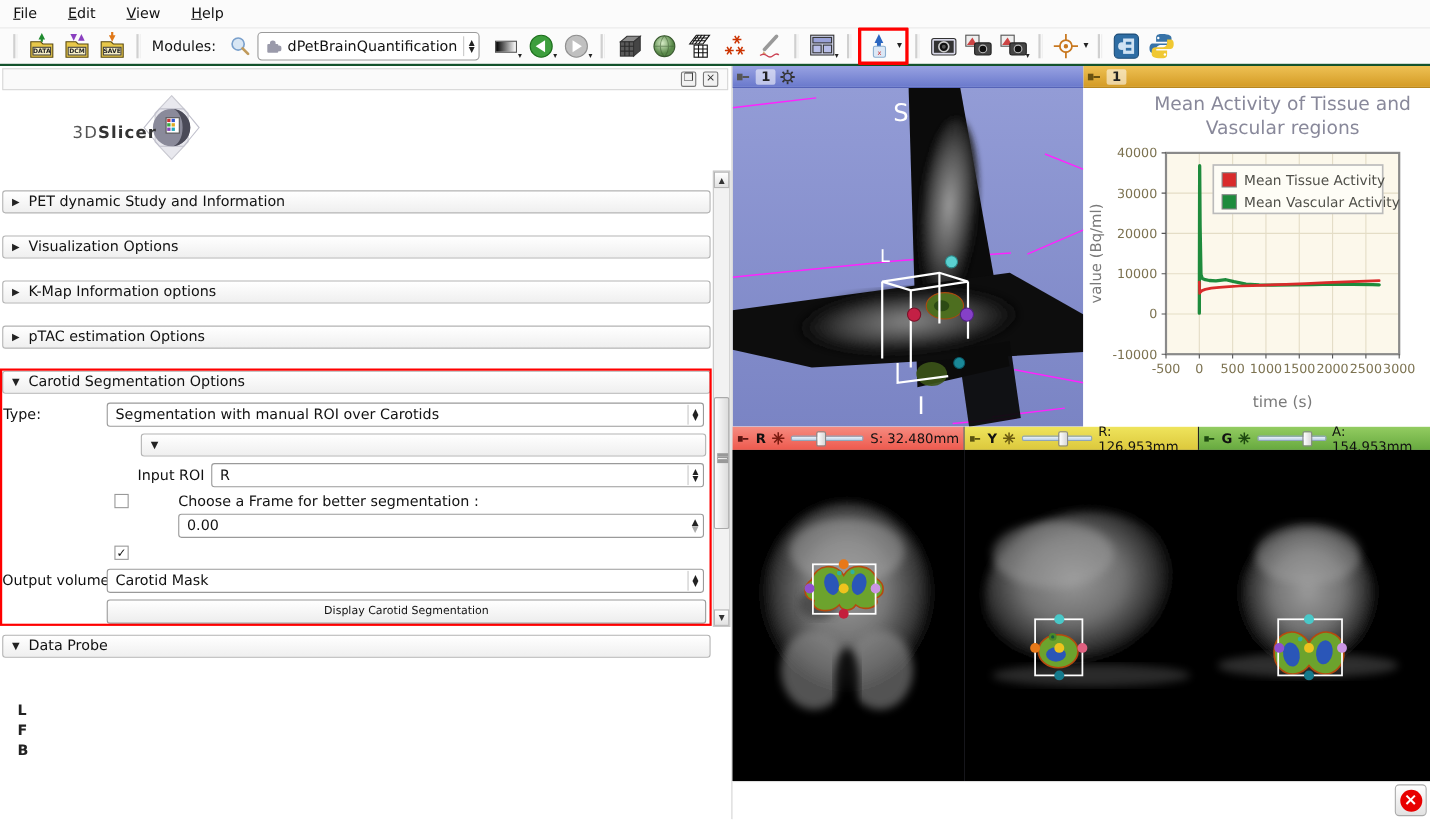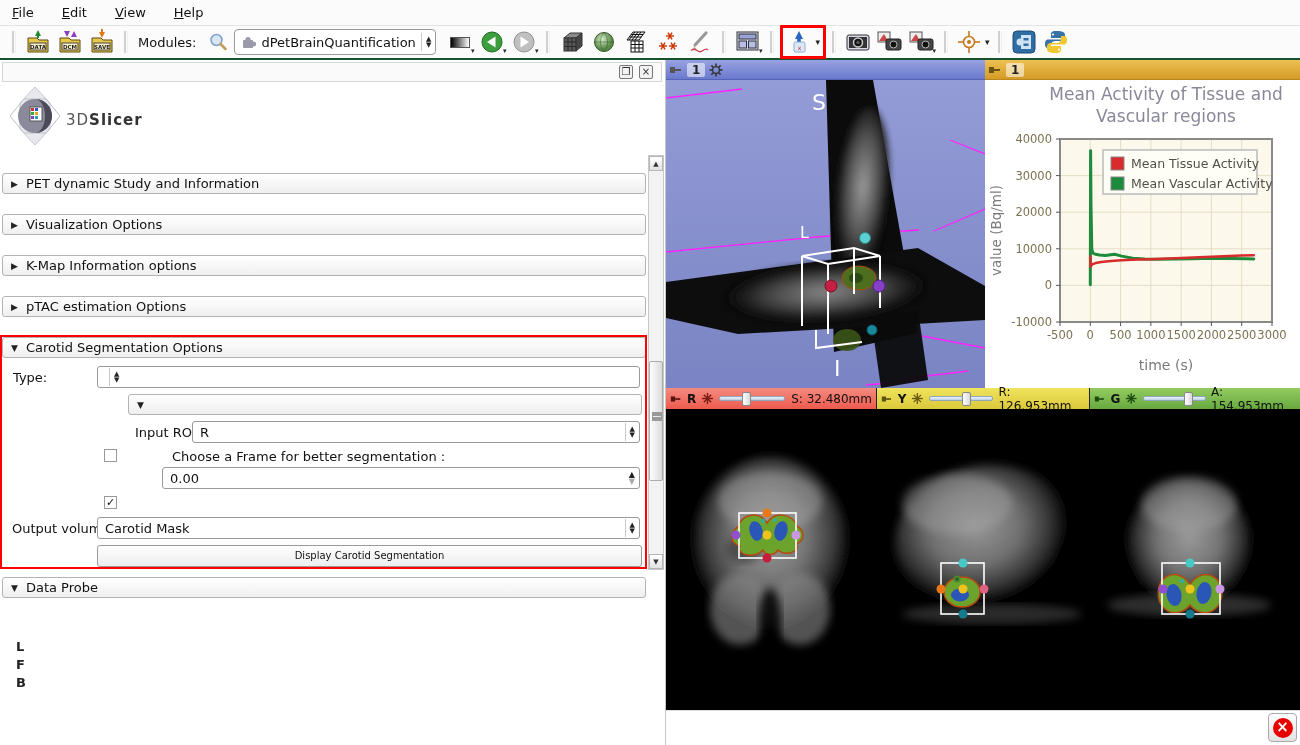--- a/index.html
+++ b/index.html
@@ -21,30 +21,30 @@
   .module-combo { display:flex; align-items:center; height:26px; border:1px solid #9a9a9a; border-radius:4px; background:#fff; padding:0 4px 0 6px; width:202px; }
   .module-combo .combo-text { flex:1; margin-left:5px; white-space:nowrap; overflow:hidden; }
   .spin-arrows { display:flex; flex-direction:column; align-items:center; line-height:6px; font-size:7px; color:#222; border-left:1px solid #c8c8c8; padding-left:4px; margin-left:4px; height:18px; justify-content:center; }
   .redbox { border:3px solid #f00; border-radius:1px; display:flex; align-items:center; padding:0 1px; height:34px; }
 
   
   .left-panel { position:absolute; left:0; top:60px; width:666px; height:685px; background:#fff; border-right:1px solid #c8c8c8; }
   .panel-titlebar { position:absolute; left:2px; top:2px; width:660px; height:20px; border:1px solid #d6d6d6; background:#fafafa; }
   .panel-titlebar .wicons { position:absolute; right:8px; top:2px; display:flex; gap:6px; }
   .wicon { width:14px; height:14px; border:1px solid #777; border-radius:2px; background:#f2f2f2; font-size:10px; line-height:12px; text-align:center; color:#333; }
-  .logo-row { position:absolute; left:6px; top:25px; width:300px; height:66px; }
+  .logo-row { position:absolute; left:6px; top:25px; width:300px; height:66px;text-align:center; }
   .logo-text { position:absolute; left:60px; top:26px; font-size:15px; letter-spacing:1px; color:#555; }
   .logo-text b { color:#333; }
 
   .collapsible { position:absolute; height:21px; background:linear-gradient(#ffffff,#efefef); border:1px solid #b3b3b3; border-radius:3px; display:flex; align-items:center; padding-left:8px; gap:8px; font-size:13px; color:#111; }
   .tri { font-size:9px; color:#222; }
 
   .red-outline { position:absolute; border:2px solid #f00; pointer-events:none; }
 
-  .fld-label { position:absolute; font-size:13px; color:#111;margin-left:10px; }
+  .fld-label { position:absolute; font-size:13px; color:#111; }
   .combo { position:absolute; height:22px; border:1px solid #9a9a9a; border-radius:3px; background:#fff; display:flex; align-items:center; padding:0 4px 0 7px; }
   .combo .combo-text { flex:1; }
   .checkbox { position:absolute; width:13px; height:13px; border:1px solid #999; background:#fff; font-size:11px; line-height:12px; text-align:center; color:#111; }
   .spinbox { position:absolute; height:22px; border:1px solid #9a9a9a; border-radius:3px; background:#fff; display:flex; align-items:center; padding:0 4px 0 7px; }
   .spin2 { display:flex; flex-direction:column; line-height:7px; font-size:8px; margin-left:auto; }
   .spin2 .up { color:#222; } .spin2 .dn { color:#aaa; }
   .push-btn { position:absolute; height:22px; background:linear-gradient(#ffffff,#ededed); border:1px solid #9a9a9a; border-radius:3px; text-align:center; line-height:20px; font-size:10px; }
 
   .scrollbar { position:absolute; left:648px; top:95px; width:16px; height:415px; background:#f2f2f2; border:1px solid #c8c8c8; }
   .sb-btn { position:absolute; left:0; width:14px; height:15px; background:linear-gradient(#fff,#e2e2e2); border:1px solid #b5b5b5; font-size:7px; text-align:center; line-height:14px; color:#333; }
@@ -350,20 +350,21 @@
       <span>pTAC estimation Options</span>
     </div>
 
     <div class="collapsible" style="left:2px; top:277px; width:644px;">
       <span class="tri">▼</span>
       <span>Carotid Segmentation Options</span>
     </div>
 
     <span class="fld-label" style="left:3px; top:310px;">Type:</span>
     <div class="combo" style="left:97px; top:306px; width:543px;">
+      <span class="combo-text">Segmentation with manual ROI over Carotids</span>
       <span class="spin-arrows">
           <span>▲</span>
           <span>▼</span>
         </span>
     </div>
 
     <div class="collapsible" style="left:128px; top:334px; width:514px;">
       <span class="tri">▼</span>
     </div>
 

